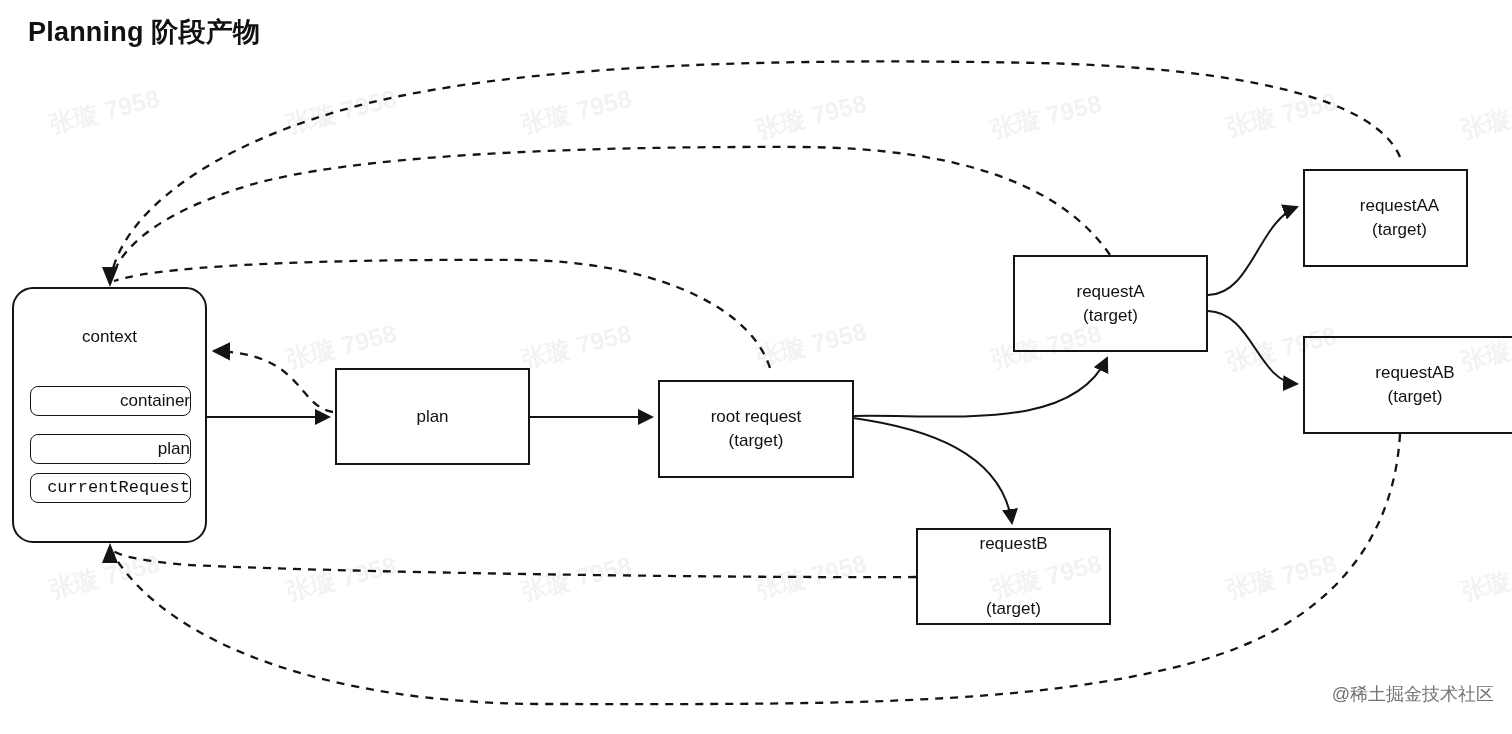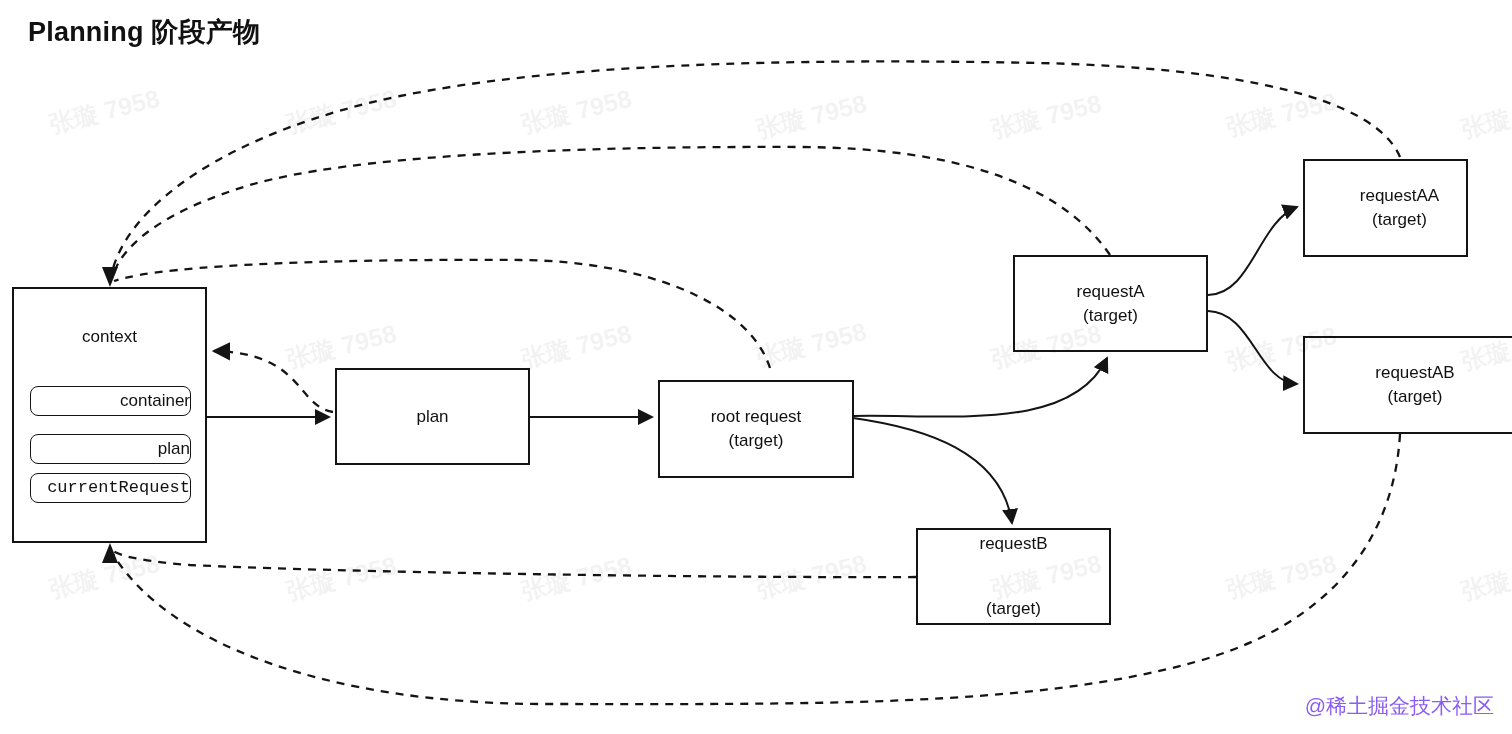--- a/index.html
+++ b/index.html
@@ -24,21 +24,21 @@
     position:absolute;left:16px;width:159px;height:28px;border:1.5px solid #141414;
     border-radius:8px;background:#ffffff;display:flex;align-items:center;
     justify-content:flex-end;font-size:17px;box-sizing:content-box;
   }
   .wm-layer{position:absolute;left:0;top:0;width:100%;height:100%;pointer-events:none;}
   .wm{
     position:absolute;font-size:25px;font-weight:bold;color:rgba(0,0,0,0.05);
     transform:rotate(-14deg);white-space:nowrap;
   }
   .credit{
-    position:absolute;right:18px;bottom:14px;font-size:21px;color:#8b5cf6;
+    position:absolute;right:18px;bottom:28px;font-size:18px;color:#737373;
     white-space:nowrap;
   }
 </style>
 </head>
 <body>
 
 <div class="stage">
 
   <svg class="edges" width="1512" height="734" viewBox="0 0 1512 734">
     <defs>
@@ -58,21 +58,21 @@
     <path d="M 770 368 C 748 300, 640 261, 520 260 C 360 259, 168 263, 114 281" fill="none" stroke="#141414" stroke-width="2.3" stroke-dasharray="8 7"></path>
     <path d="M 1110 255 C 1062 185, 960 148, 800 147 C 560 146, 350 156, 250 185 C 170 209, 122 242, 112 278" fill="none" stroke="#141414" stroke-width="2.3" stroke-dasharray="8 7"></path>
     <path d="M 1400 157 C 1375 98, 1240 68, 1040 63 C 780 58, 558 64, 400 96 C 230 131, 124 206, 111 277" fill="none" stroke="#141414" stroke-width="2.3" stroke-dasharray="8 7"></path>
     <path d="M 916 577 C 700 578, 330 572, 190 565 C 150 562, 122 557, 113 551" fill="none" stroke="#141414" stroke-width="2.3" stroke-dasharray="8 7"></path>
     <path d="M 1400 434 C 1394 540, 1330 625, 1195 662 C 1030 708, 800 704, 540 704 C 330 703, 168 645, 113 554" fill="none" stroke="#141414" stroke-width="2.3" stroke-dasharray="8 7"></path>
 
     <polygon points="102,267 118,267 110,287" fill="#141414"></polygon>
     <polygon points="102,563 118,563 110,543" fill="#141414"></polygon>
   </svg>
 
-  <div class="node context-node" style="left:12px;top:287px;width:195px;height:256px;">
+  <div class="node context-node" style="left:12px;top:287px;width:195px;height:256px;border-radius:21px;">
     <div class="context-label">context</div>
     <div class="field" style="top:97px;">
       <span>container</span>
     </div>
     <div class="field" style="top:145px;">
       <span>plan</span>
     </div>
     <div class="field" style="top:184px;font-family:Liberation Mono, monospace;">
       <span>currentRequest</span>
     </div>
@@ -85,21 +85,21 @@
   <div class="node" style="left:658px;top:368px;width:196px;height:98px;margin-top:12px;">
     <div>root request</div>
     <div class="sub">(target)</div>
   </div>
 
   <div class="node" style="left:1013px;top:255px;width:195px;height:97px;">
     <div>requestA</div>
     <div class="sub">(target)</div>
   </div>
 
-  <div class="node" style="left:1303px;top:159px;width:165px;height:98px;padding-left:28px;">
+  <div class="node" style="left:1303px;top:169px;width:165px;height:98px;padding-left:28px;">
     <div>requestAA</div>
     <div class="sub">(target)</div>
   </div>
 
   <div class="node" style="left:1303px;top:336px;width:224px;height:98px;">
     <div>requestAB</div>
     <div class="sub">(target)</div>
   </div>
 
   <div class="node" style="left:916px;top:528px;width:195px;height:97px;gap:41px;">

